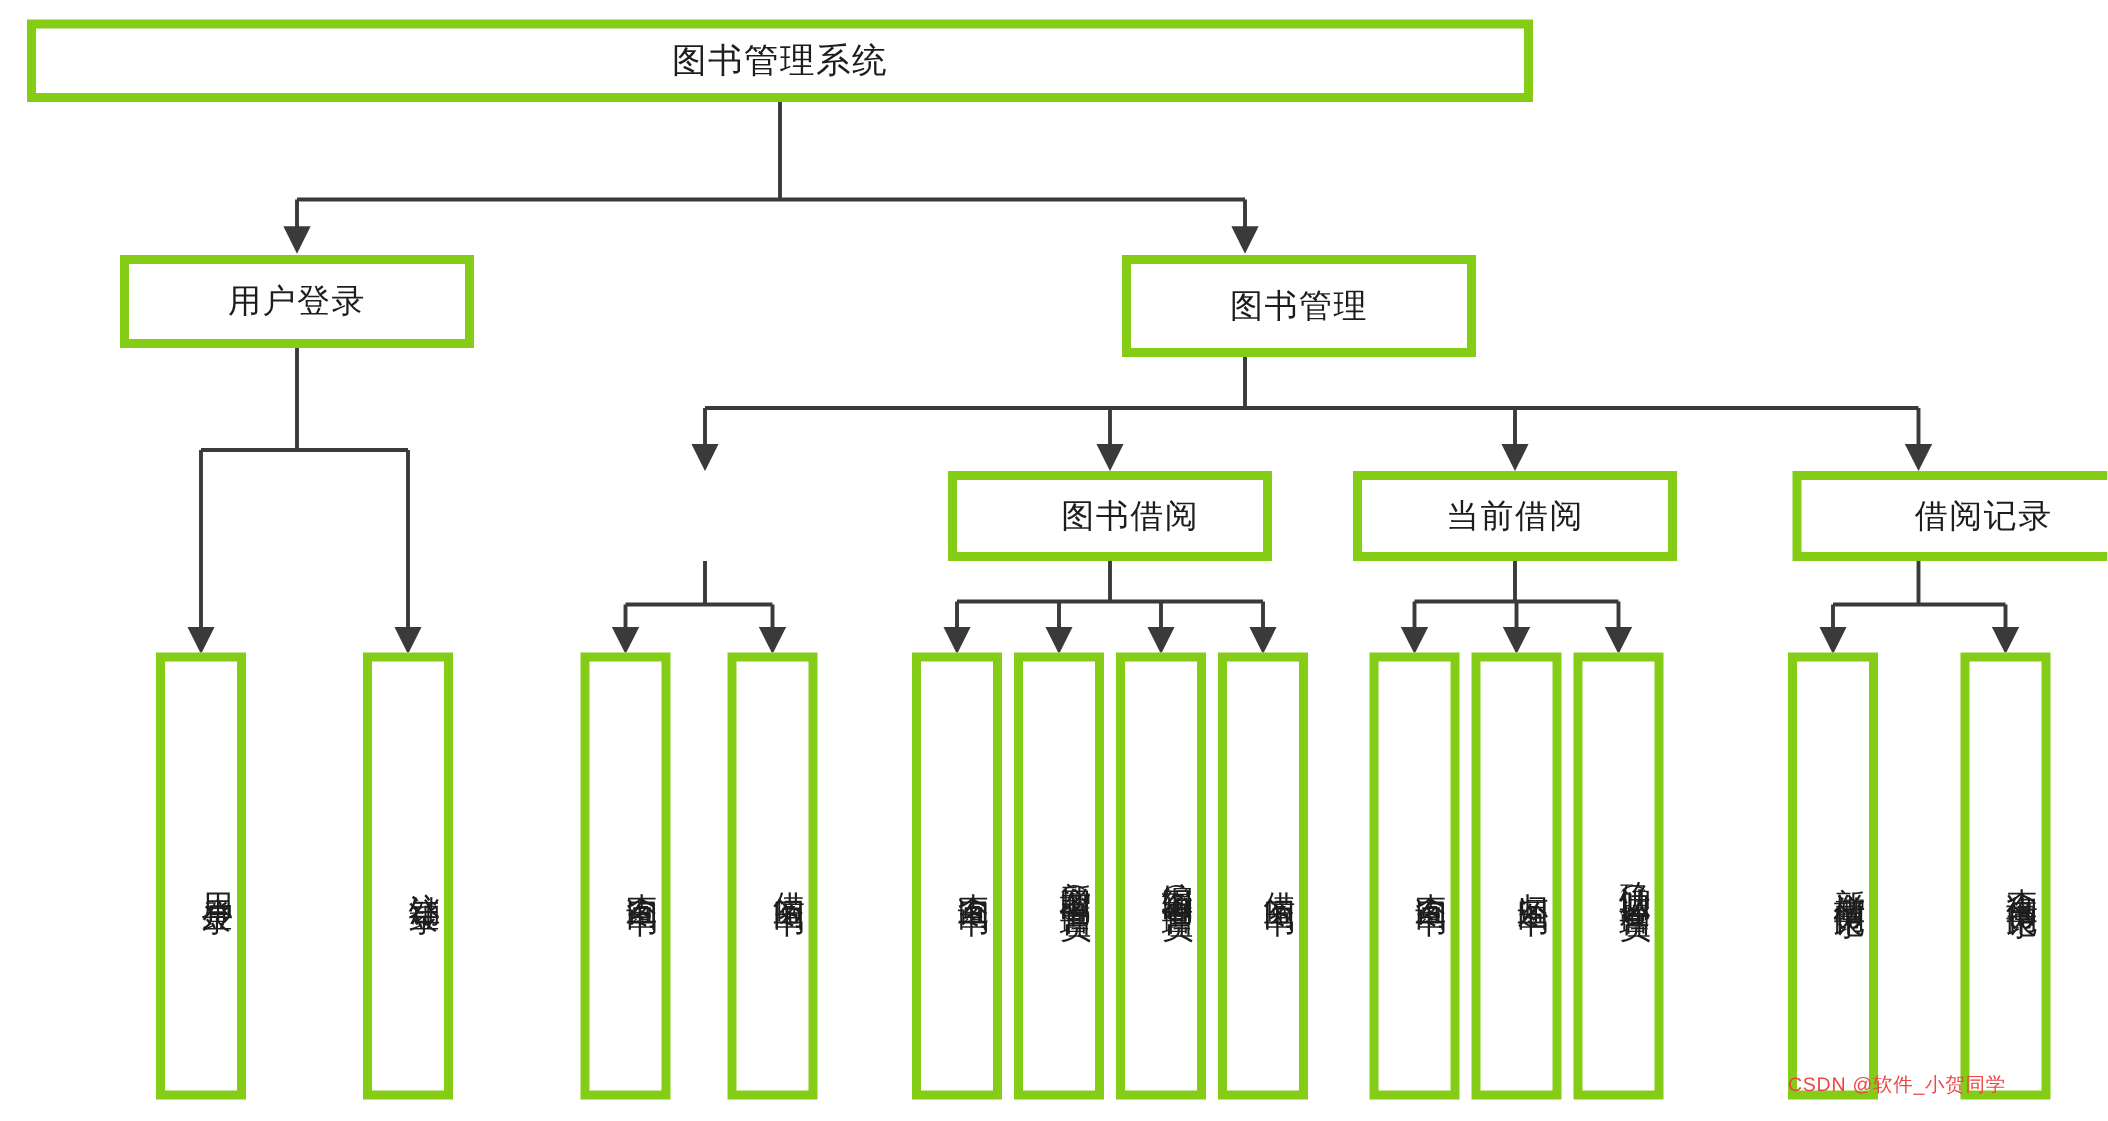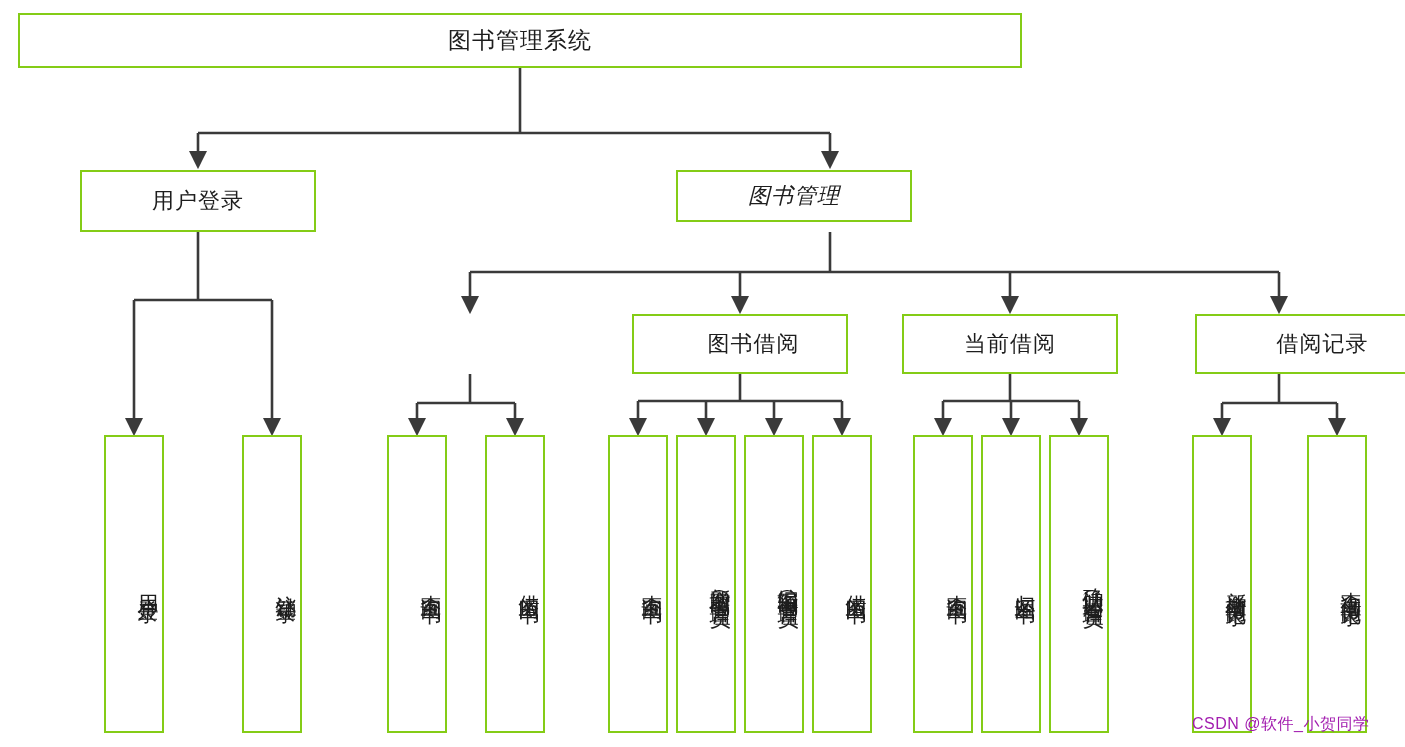--- a/index.html
+++ b/index.html
@@ -23,21 +23,21 @@
     left: 0;
     top: 0;
     width: 1405px;
     height: 747px;
     pointer-events: none;
   }
   .node {
     position: absolute;
     box-sizing: border-box;
     background: #ffffff;
-    border: 2px solid #84cc16;
+    border: 6px solid #84cc16;
     display: flex;
     align-items: center;
     justify-content: center;
     color: #1d1d1d;
     z-index: 2;
   }
   .node.horiz {
     font-size: 22px;
     letter-spacing: 1px;
     line-height: 1.1;
@@ -55,22 +55,22 @@
     align-items: flex-start;
     justify-content: center;
   }
   .node.vert .vlabel {
     writing-mode: vertical-rl;
     text-orientation: upright;
     display: block;
   }
   .watermark {
     position: absolute;
-    color: #a21caf;
-    font-size: 16px;
+    color: #ef4444;
+    font-size: 13px;
     letter-spacing: 0.5px;
     white-space: nowrap;
     z-index: 5;
   }
 </style>
 </head>
 <body>
 
 <div id="canvas">
 
@@ -122,21 +122,21 @@
       <path d="M 1222 403 L 1337 403"></path>
       <path d="M 1222 403 L 1222 427" marker-end="url(#arrow)"></path>
       <path d="M 1337 403 L 1337 427" marker-end="url(#arrow)"></path>
     </g>
   </svg>
 
   <div class="node horiz root" style="left:18px; top:13px; width:1004px; height:55px;">图书管理系统</div>
 
   <div class="node horiz" style="left:80px; top:170px; width:236px; height:62px;">用户登录</div>
 
-  <div class="node horiz" style="left:676px; top:170px; width:236px; height:52px;font-style:italic;">图书管理</div>
+  <div class="node horiz" style="left:748px; top:170px; width:236px; height:68px;">图书管理</div>
 
 
   <div class="node horiz" style="left:632px; top:314px; width:216px; height:60px;padding-left:27px;">图书借阅</div>
 
   <div class="node horiz" style="left:902px; top:314px; width:216px; height:60px;">当前借阅</div>
 
   <div class="node horiz" style="left:1195px; top:314px; width:255px; height:60px;">借阅记录</div>
 
   <div class="node vert" style="left:104px; top:435px; width:60px; height:298px;">
     <span class="vlabel">用户登录</span>

